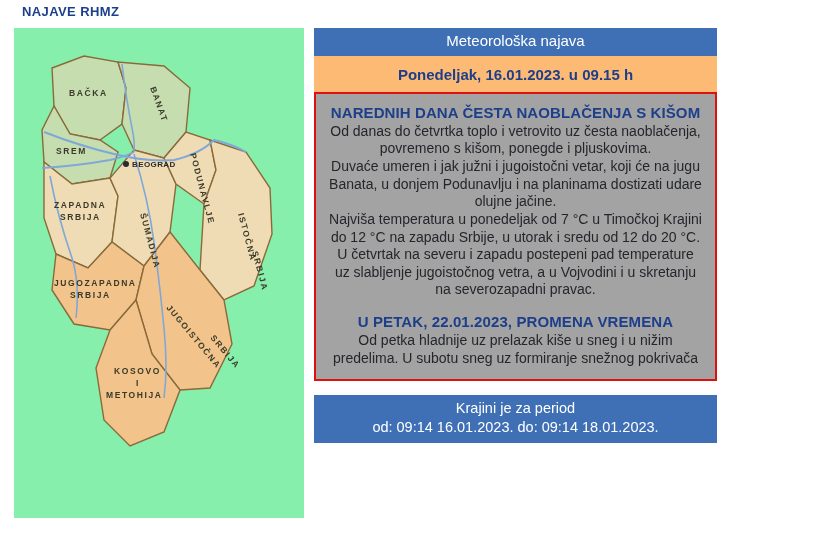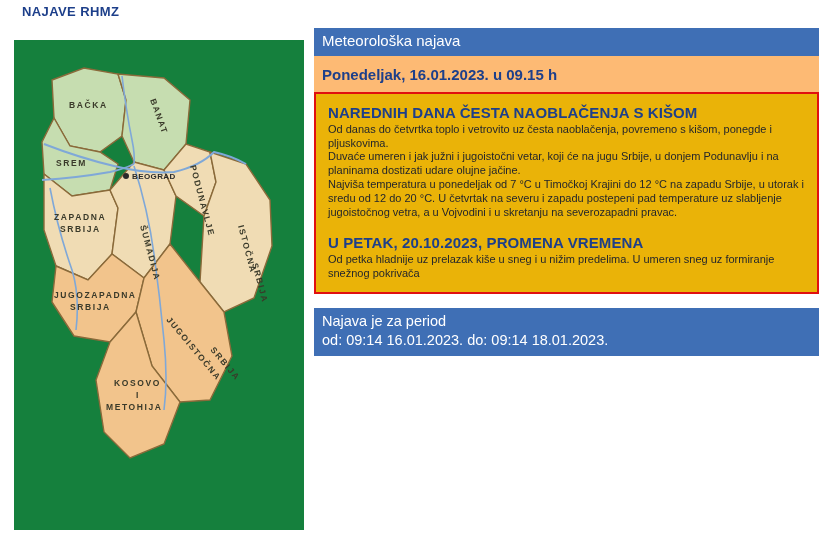--- a/index.html
+++ b/index.html
@@ -22,24 +22,24 @@
     font-size: 13px;
     font-weight: bold;
     color: #1d3f8a;
     letter-spacing: 0.4px;
   }
 
   
   .map-panel {
     position: absolute;
     left: 14px;
-    top: 40px;
+    top: 28px;
     width: 290px;
     height: 490px;
-    background: #15803d;
+    background: #86efac;
   }
   .map-svg { display: block; }
   .map-label {
     font-family: "Liberation Sans", sans-serif;
     font-size: 8.5px;
     font-weight: bold;
     fill: #3a3a2a;
     letter-spacing: 1.6px;
   }
   .map-label-city {
@@ -48,52 +48,53 @@
     font-weight: bold;
     fill: #2a2a2a;
     letter-spacing: 0.4px;
   }
 
   
   .right-col {
     position: absolute;
     left: 314px;
     top: 28px;
-    width: 505px;
+    width: 403px;
+    text-align: center;
   }
   .bar-header {
     background: #3f6fb5;
     color: #ffffff;
     font-size: 15px;
     padding: 4px 8px 5px 8px;
     line-height: 1.25;
   }
   .date-line {
     color: #1d3f8a;
     font-weight: bold;
     font-size: 15px;
     padding: 10px 8px 9px 8px;
     background: #fdba74;
   }
   .alert-box {
     border: 2px solid #e01010;
-    background: #eab308;
+    background: #a3a3a3;
     padding: 10px 12px 12px 12px;
     box-sizing: border-box;
   }
   .alert-title {
     color: #1d3f8a;
     font-weight: bold;
     font-size: 15px;
     margin: 0 0 2px 0;
     letter-spacing: 0.1px;
   }
   .alert-para {
     color: #24262b;
-    font-size: 11px;
+    font-size: 14px;
     line-height: 1.26;
     margin: 0;
   }
   .alert-title.second {
     margin-top: 14px;
   }
   .period-box {
     margin-top: 14px;
     background: #3f6fb5;
     color: #ffffff;
@@ -158,25 +159,25 @@
 
   <div class="right-col">
 
     <div class="bar-header">Meteorološka najava</div>
 
     <div class="date-line">Ponedeljak, 16.01.2023. u 09.15 h</div>
 
     <div class="alert-box">
       <p class="alert-title">NAREDNIH DANA ČESTA NAOBLAČENJA S KIŠOM</p>
       <p class="alert-para">Od danas do četvrtka toplo i vetrovito uz česta naoblačenja, povremeno s kišom, ponegde i pljuskovima.</p>
-      <p class="alert-para">Duvaće umeren i jak južni i jugoistočni vetar, koji će na jugu Srbije, u donjem Podunavlju i na planinama dostizati udare olujne jačine.</p>
+      <p class="alert-para">Duvaće umeren i jak južni i jugoistočni vetar, koji će na jugu Banata, u donjem Podunavlju i na planinama dostizati udare olujne jačine.</p>
       <p class="alert-para">Najviša temperatura u ponedeljak od 7 °C u Timočkoj Krajini do 12 °C na zapadu Srbije, u utorak i sredu od 12 do 20 °C. U četvrtak na severu i zapadu postepeni pad temperature uz slabljenje jugoistočnog vetra, a u Vojvodini i u skretanju na severozapadni pravac.</p>
-      <p class="alert-title second">U PETAK, 20.10.2023, PROMENA VREMENA</p>
-      <p class="alert-para">Od petka hladnije uz prelazak kiše u sneg i u nižim predelima. U umeren sneg uz formiranje snežnog pokrivača</p>
+      <p class="alert-title second">U PETAK, 22.01.2023, PROMENA VREMENA</p>
+      <p class="alert-para">Od petka hladnije uz prelazak kiše u sneg i u nižim predelima. U subotu sneg uz formiranje snežnog pokrivača</p>
     </div>
 
     <div class="period-box">
-      <div class="pl1">Najava je za period</div>
+      <div class="pl1">Krajini je za period</div>
       <div class="pl2 nowrap">od:  09:14 16.01.2023.  do: 09:14 18.01.2023.</div>
     </div>
 
   </div>
 </div>
 
 </body></html>

